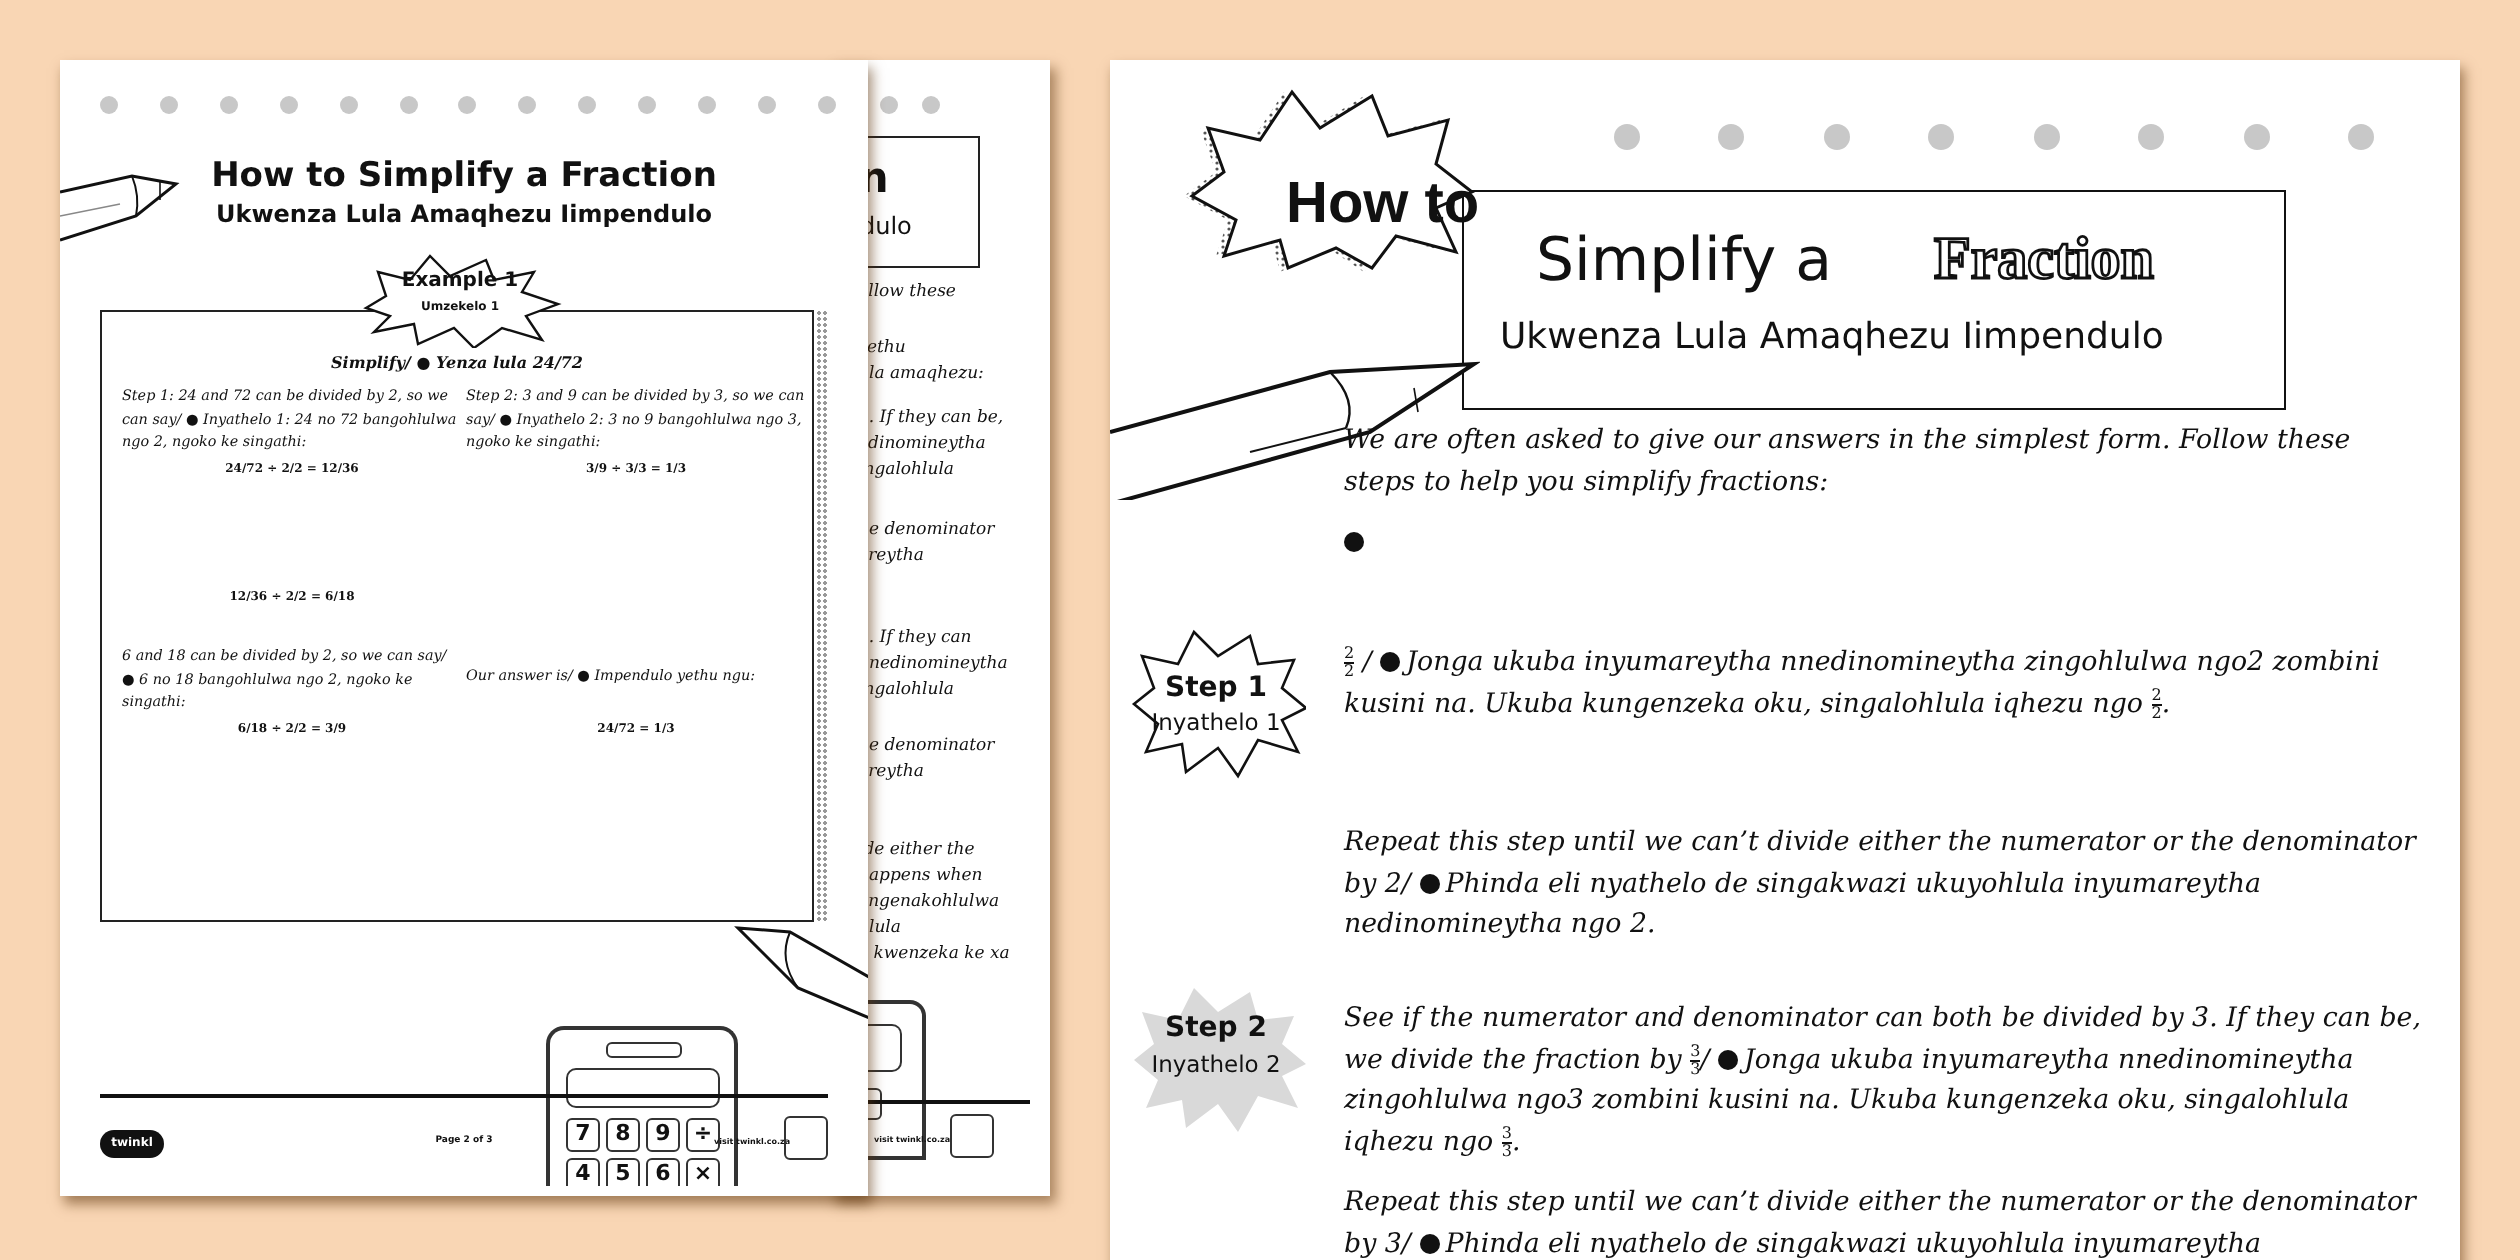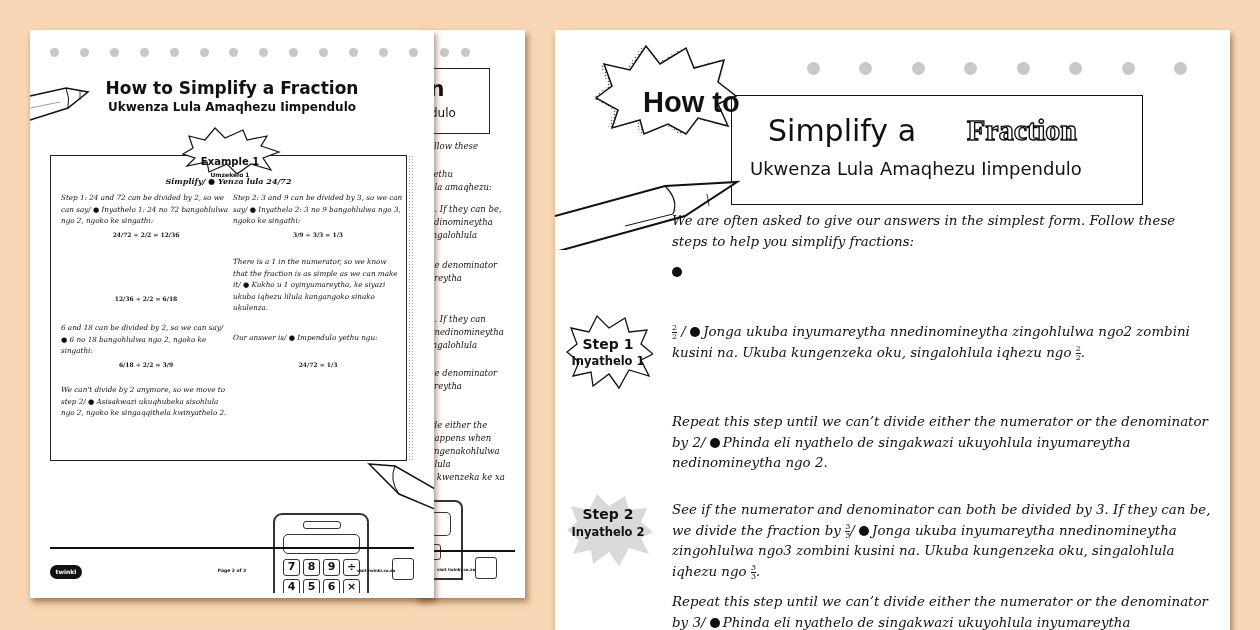--- a/index.html
+++ b/index.html
@@ -27,21 +27,21 @@
 
   
   #page-left { left: 30px; top: 30px; width: 404px; height: 568px; }
   #page-left .dots { left: 20px; top: 18px; width: 368px; }
   #page-left .dot { width: 9px; height: 9px; }
   #page-left .title { position: absolute; left: 0; width: 100%; top: 48px; text-align: center; font-weight: bold; font-size: 17px; }
   #page-left .subtitle { position: absolute; left: 0; width: 100%; top: 70px; text-align: center; font-weight: bold; font-size: 12px; }
   #page-left .example-box { position: absolute; left: 20px; top: 125px; width: 357px; height: 306px; border: 1.5px solid #222; }
   #page-left .example-shadow { position: absolute; left: 378px; top: 125px; width: 6px; height: 306px; background-image: radial-gradient(#999 0.8px, transparent 0.8px); background-size: 3px 3px; }
   #page-left .burst { position: absolute; left: 145px; top: 94px; width: 110px; height: 50px; }
-  #page-left .burst-label { position: absolute; left: 145px; width: 110px; text-align: center; margin-top: 21px; }
+  #page-left .burst-label { position: absolute; left: 145px; width: 110px; text-align: center; }
   #page-left .burst-l1 { top: 105px; font-weight: bold; font-size: 10px; }
   #page-left .burst-l2 { top: 120px; font-weight: bold; font-size: 6px; }
   .ex-head { position: absolute; left: 0; width: 100%; top: 20px; text-align: center; font-size: 8px; font-weight: bold; font-family: "DejaVu Serif", serif; font-style: italic; }
   .col { position: absolute; font-family: "DejaVu Serif", serif; font-style: italic; font-size: 7.2px; line-height: 11.5px; }
   .col .para { position: absolute; left: 0; width: 100%; font-style: italic; }
   .col .eq { position: absolute; left: 0; width: 100%; text-align: center; font-size: 6px; font-style: normal; font-weight: bold; }
   .calc { position: absolute; left: 243px; top: 483px; width: 96px; height: 80px; border: 2px solid #333; border-bottom: none; border-radius: 9px 9px 0 0; overflow: hidden; }
   .calc .slot { position: absolute; left: 28px; top: 6px; width: 38px; height: 8px; border: 1.5px solid #333; border-radius: 3px; }
   .calc .screen { position: absolute; left: 8px; top: 19px; width: 77px; height: 20px; border: 1.5px solid #333; border-radius: 5px; }
   .calc .keys { position: absolute; left: 8px; top: 44px; display: grid; grid-template-columns: repeat(4, 17px); gap: 3px; }
@@ -63,21 +63,21 @@
   #page-right .fraction-word { position: absolute; left: 412px; top: 83px; font-weight: bold; font-size: 30px; color: #fff; -webkit-text-stroke: 1.4px #111; font-family: Liberation Serif, serif; }
   #page-right .r-subtitle { position: absolute; left: 195px; top: 128px; font-size: 18px; font-family: "DejaVu Sans", sans-serif; }
   #page-right .body-text { position: absolute; left: 117px; width: 540px; font-family: "DejaVu Serif", serif; font-style: italic; font-size: 13.4px; line-height: 20.5px; color: #111; }
   .xh-icon { display: inline-block; width: 10px; height: 10px; border-radius: 50%; background: #111; vertical-align: -1px; margin-right: 3px; }
   .frac { display: inline-block; vertical-align: middle; font-size: 8px; line-height: 8px; text-align: center; font-style: normal; }
   .frac span { display: block; }
   .frac span.n { border-bottom: 1px solid #111; }
   #page-right .step-burst { position: absolute; width: 90px; height: 80px; }
   #page-right .step-label { position: absolute; width: 90px; text-align: center; font-weight: bold; }
   #page-right .step-l1 { font-size: 14px; }
-  #page-right .step-l2 { font-size: 11.5px; font-weight: bold; font-family: "DejaVu Sans", sans-serif; }
+  #page-right .step-l2 { font-size: 11.5px; font-weight: normal; font-family: "DejaVu Sans", sans-serif; }
   .pencil { position: absolute; }
 </style>
 </head>
 <body>
 
 <div class="page" id="page-back">
   <div class="dots">
     <div class="dot"></div>
     <div class="dot"></div>
   </div>
@@ -142,27 +142,25 @@
   <div class="example-shadow"></div>
   <div class="example-box">
     <div class="ex-head">Simplify/ ● Yenza lula 24/72</div>
 
     <div class="col" style="left:10px;top:36px;width:170px;height:260px">
       <div class="para" style="top:0">Step 1: 24 and 72 can be divided by 2, so we can say/ ● Inyathelo 1: 24 no 72 bangohlulwa ngo 2, ngoko ke singathi:</div>
       <div class="eq" style="top:37px">24/72 ÷ 2/2 = 12/36</div>
       <div class="eq" style="top:101px">12/36 ÷ 2/2 = 6/18</div>
       <div class="para" style="top:130px">6 and 18 can be divided by 2, so we can say/ ● 6 no 18 bangohlulwa ngo 2, ngoko ke singathi:</div>
       <div class="eq" style="top:167px">6/18 ÷ 2/2 = 3/9</div>
-      <div class="para" style="top:192px">We can't divide by 2 anymore, so we move to step 2/ ● Asisakwazi ukuqhubeka sisohlula ngo 2, ngoko ke singaqqithela kwinyathelo 2.</div>
     </div>
 
     <div class="col" style="left:182px;top:36px;width:170px;height:260px">
       <div class="para" style="top:0">Step 2: 3 and 9 can be divided by 3, so we can say/ ● Inyathelo 2: 3 no 9 bangohlulwa ngo 3, ngoko ke singathi:</div>
       <div class="eq" style="top:37px">3/9 ÷ 3/3 = 1/3</div>
-      <div class="para" style="top:64px">There is a 1 in the numerator, so we know that the fraction is as simple as we can make it/ ● Kukho u 1 oyinyumareytha, ke siyazi ukuba iqhezu lilula kangangoko sinako ukulenza.</div>
       <div class="para" style="top:140px">Our answer is/ ● Impendulo yethu ngu:</div>
       <div class="eq" style="top:167px">24/72 = 1/3</div>
     </div>
   </div>
 
   <svg class="burst" viewBox="0 0 110 50">
     <path d="M8 30 L18 24 L14 12 L30 16 L40 4 L50 14 L68 6 L72 16 L92 12 L86 22 L104 28 L88 34 L96 46 L76 40 L62 50 L52 40 L34 48 L32 38 L12 42 L20 34 Z" fill="#fff" stroke="#111" stroke-width="1.2"></path>
   </svg>
   <div class="burst-label burst-l1">Example 1</div>
   <div class="burst-label burst-l2">Umzekelo 1</div>

